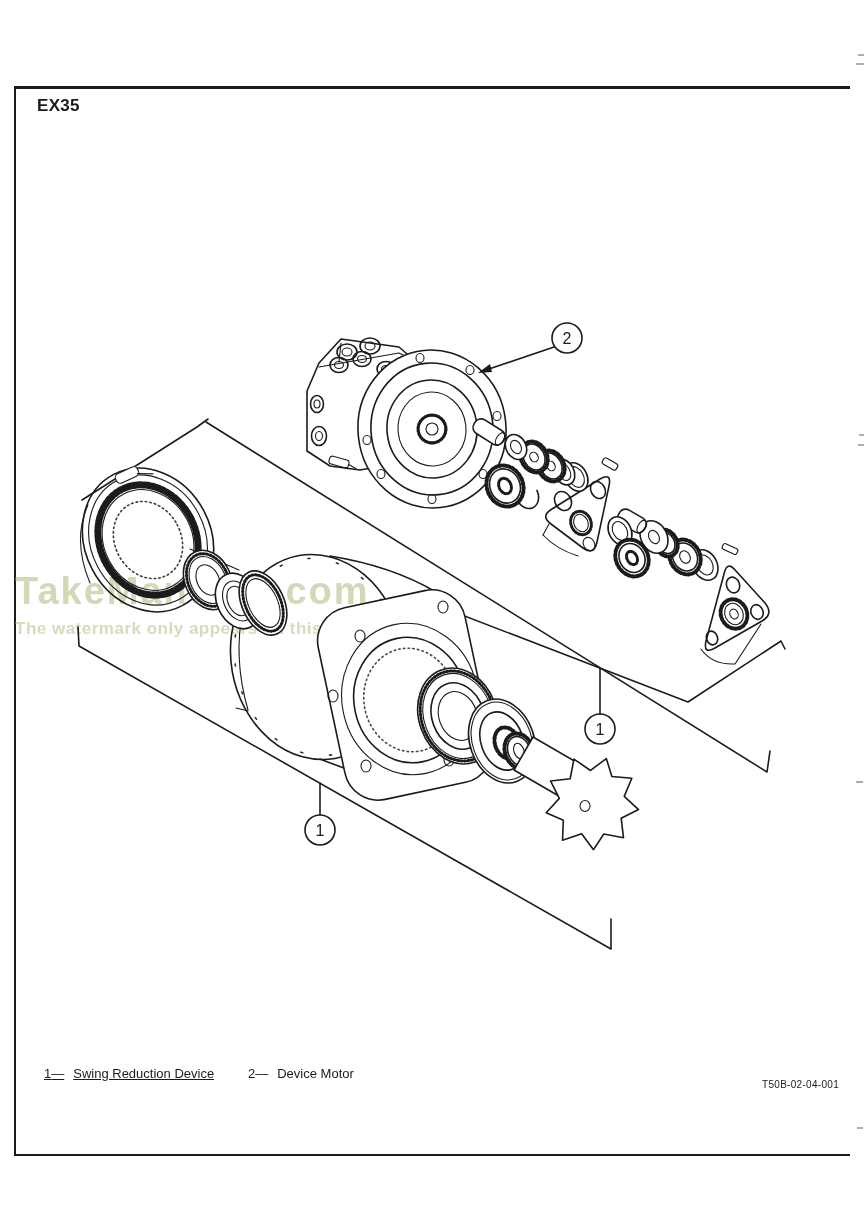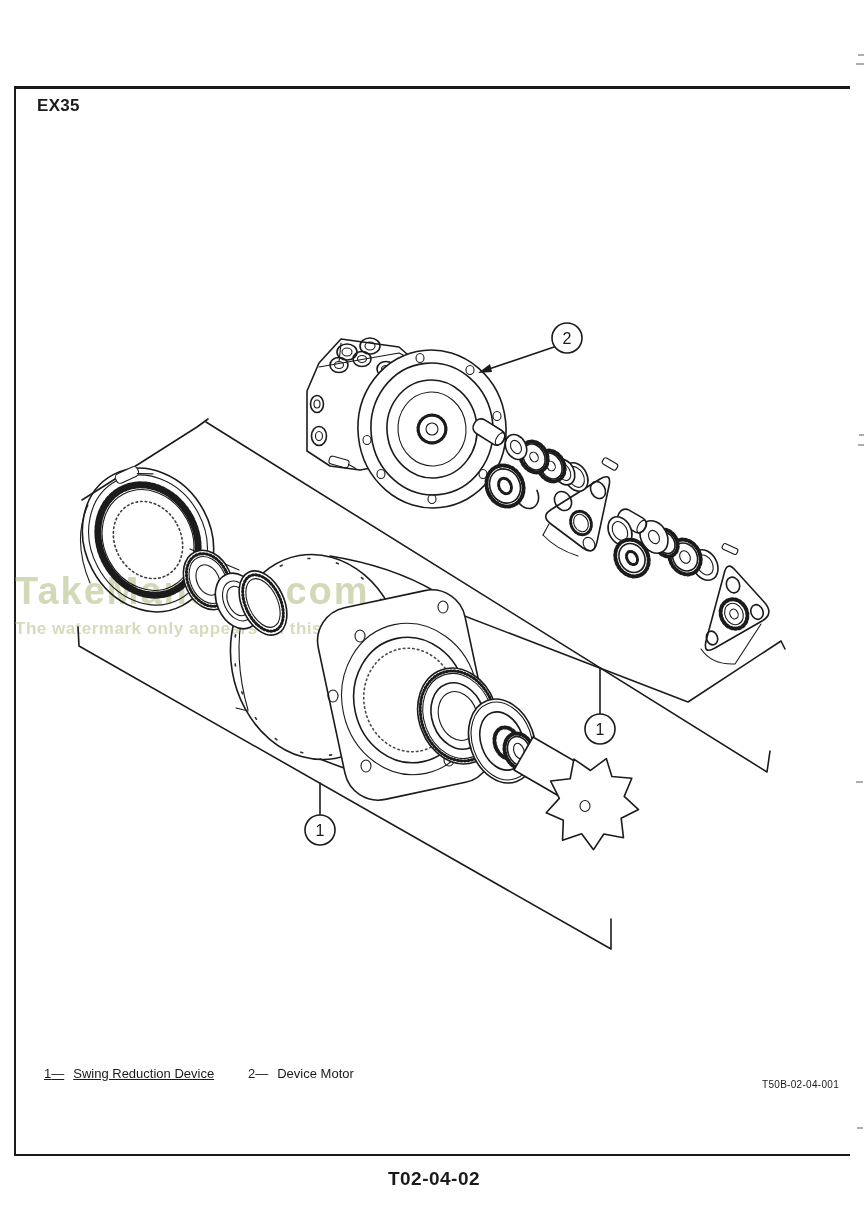--- a/index.html
+++ b/index.html
@@ -316,21 +316,20 @@
 
   <div class="legend">
     <div class="legend-item li-1">
       <span class="num">1</span><span class="sep">—</span><span class="lbl">Swing Reduction Device</span>
     </div>
     <div class="legend-item li-2">
       <span class="num">2</span><span class="sep">—</span><span class="lbl">Device Motor</span>
     </div>
   </div>
 
-  <div class="page-number">T02-04-02</div>
 
   <div class="edge-mark" style="left:858px;top:54px;width:6px;height:2px;"></div>
   <div class="edge-mark" style="left:856px;top:63px;width:8px;height:2px;"></div>
   <div class="edge-mark" style="left:859px;top:434px;width:5px;height:2px;"></div>
   <div class="edge-mark" style="left:858px;top:444px;width:6px;height:2px;"></div>
   <div class="edge-mark" style="left:856px;top:781px;width:7px;height:2px;"></div>
   <div class="edge-mark" style="left:857px;top:1127px;width:6px;height:2px;"></div>
 
 </div>
 

